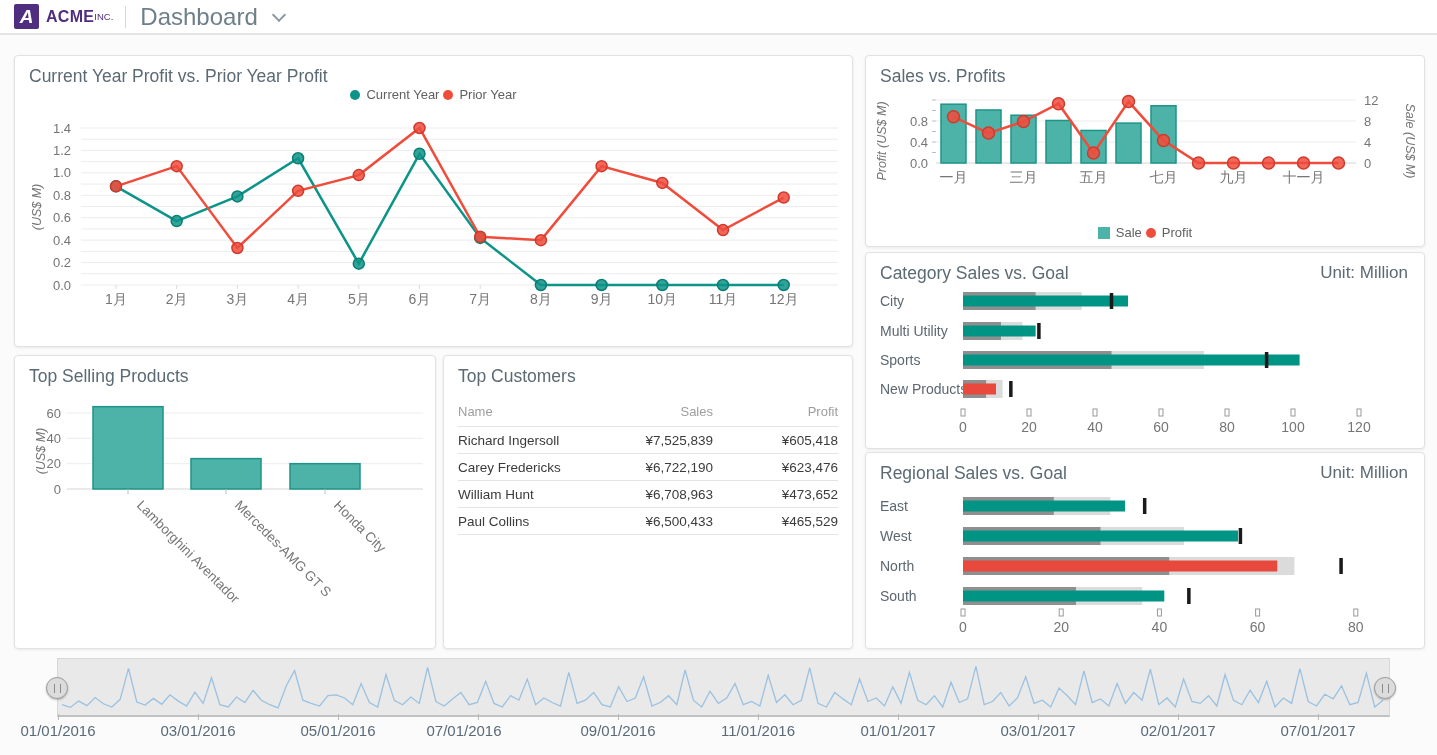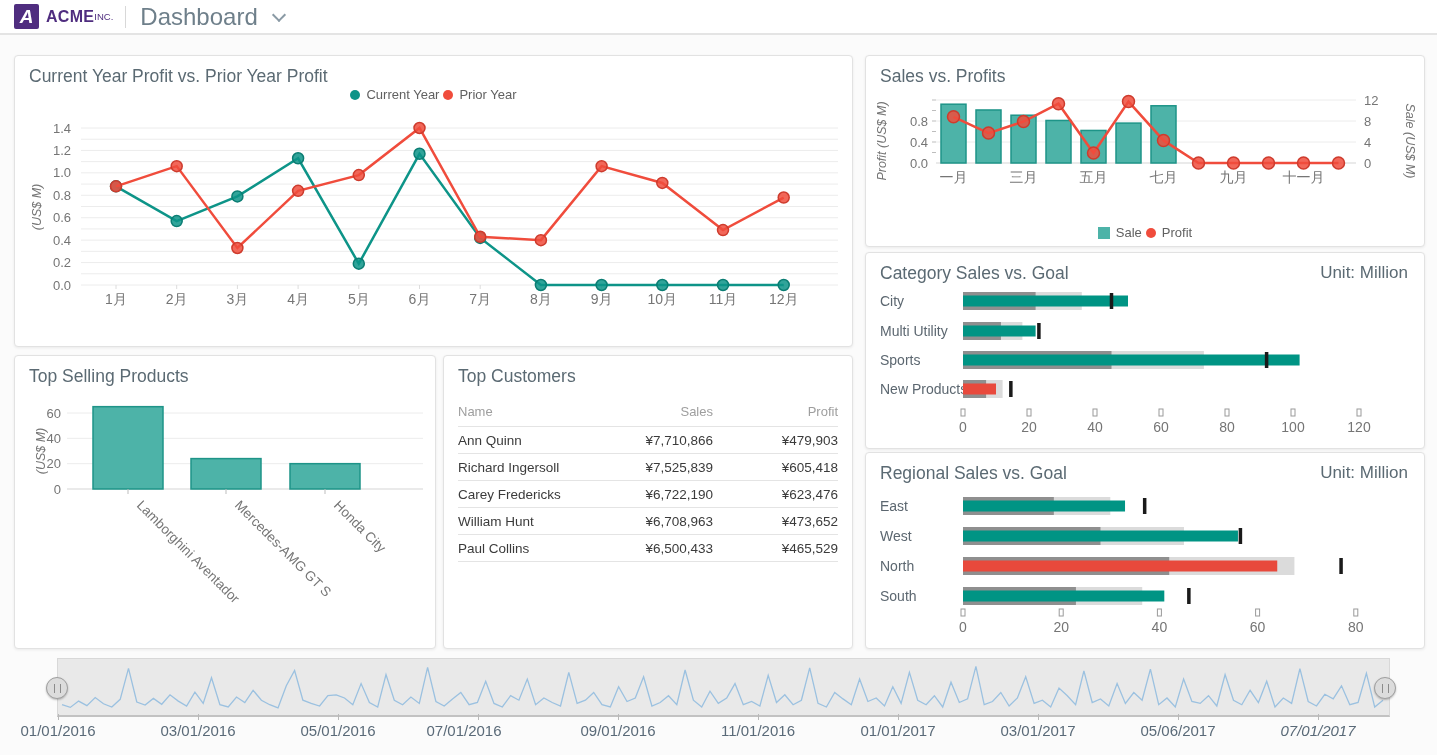--- a/index.html
+++ b/index.html
@@ -315,25 +315,20 @@
   <div class="card" style="left:443px;top:355px;width:408px;height:292px;">
     <div class="card-title">Top Customers</div>
     <div id="cust-table">
       <div class="t-head">
         <span>Name</span>
         <span class="num">Sales</span>
         <span class="num">Profit</span>
       </div>
       <div id="cust-rows">
           <div class="t-row">
-            <span>Ann Quinn</span>
-            <span class="num">¥7,710,866</span>
-            <span class="num">¥479,903</span>
-          </div>
-          <div class="t-row">
             <span>Richard Ingersoll</span>
             <span class="num">¥7,525,839</span>
             <span class="num">¥605,418</span>
           </div>
           <div class="t-row">
             <span>Carey Fredericks</span>
             <span class="num">¥6,722,190</span>
             <span class="num">¥623,476</span>
           </div>
           <div class="t-row">
@@ -372,18 +367,18 @@
       <div class="tl-label" style="left: 394px;">07/01/2016</div>
       <div class="tl-tick" style="left: 618px;"></div>
       <div class="tl-label" style="left: 548px;">09/01/2016</div>
       <div class="tl-tick" style="left: 758px;"></div>
       <div class="tl-label" style="left: 688px;">11/01/2016</div>
       <div class="tl-tick" style="left: 898px;"></div>
       <div class="tl-label" style="left: 828px;">01/01/2017</div>
       <div class="tl-tick" style="left: 1038px;"></div>
       <div class="tl-label" style="left: 968px;">03/01/2017</div>
       <div class="tl-tick" style="left: 1178px;"></div>
-      <div class="tl-label" style="left: 1108px;">05/06/2017</div>
+      <div class="tl-label" style="left: 1108px;">02/01/2017</div>
       <div class="tl-tick" style="left: 1318px;"></div>
-      <div class="tl-label" style="left: 1248px; font-style: italic;">07/01/2017</div>
+      <div class="tl-label" style="left: 1248px;">07/01/2017</div>
     </div>
 
 </div>
 
 </body></html>

